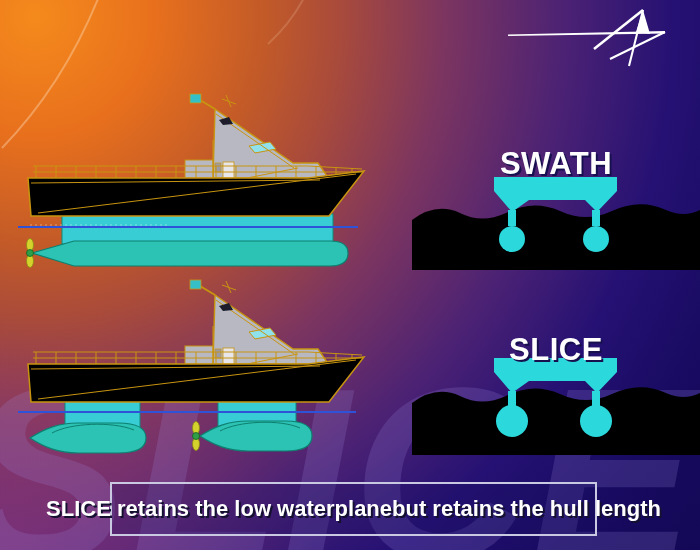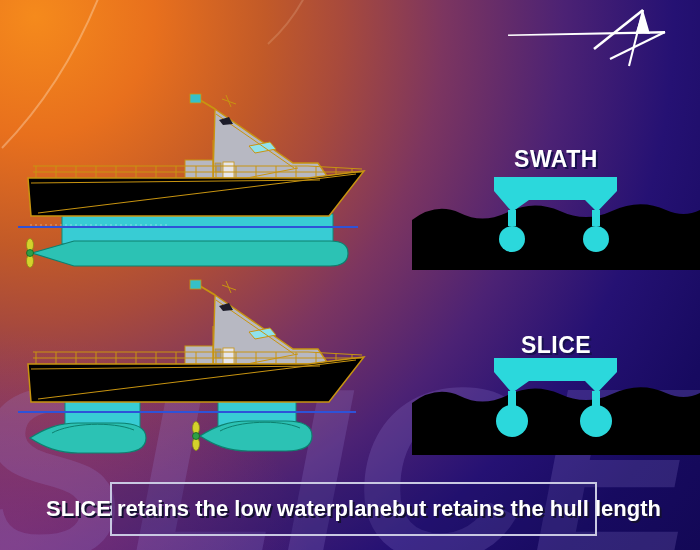--- a/index.html
+++ b/index.html
@@ -19,21 +19,21 @@
   }
   .watermark{
     position:absolute;left:-35px;top:352px;
     font-size:245px;line-height:1;font-weight:bold;font-style:italic;
     letter-spacing:2px;color:rgba(158,138,226,0.20);white-space:nowrap;
     user-select:none;
   }
   .art{position:absolute;left:0;top:0;}
   .panel-label{
     position:absolute;left:470px;width:172px;text-align:center;
-    font-size:23px;font-weight:bold;color:#ffffff;
+    font-size:31px;font-weight:bold;color:#ffffff;
     text-shadow:2px 2px 0 #17104e;letter-spacing:0.5px;
   }
   .panel-label.swath{top:146px;}
   .panel-label.slice{top:332px;}
   .caption{
     position:absolute;left:110px;top:482px;width:487px;height:54px;
     border:2px solid #c9c9e2;box-sizing:border-box;
     display:flex;flex-direction:row;justify-content:center;align-items:center;
     background:rgba(24,14,96,0.25);
   }

